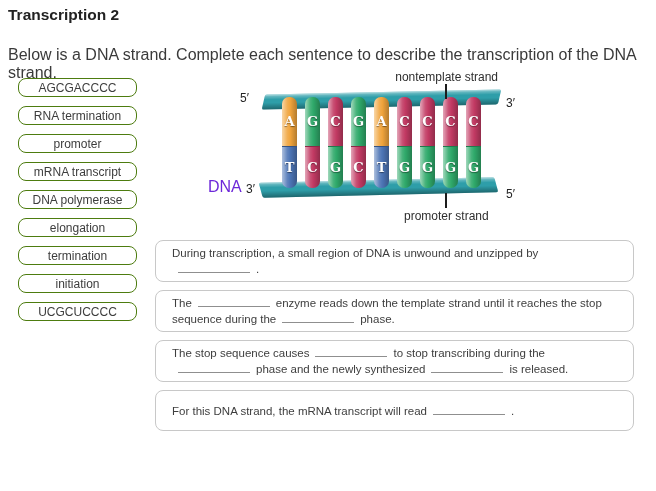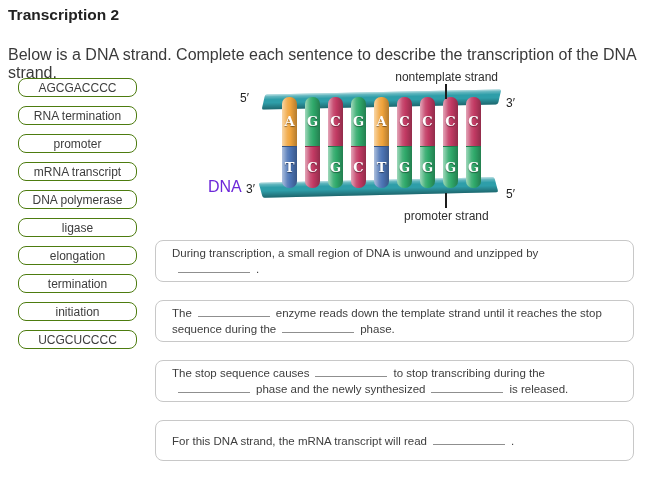--- a/index.html
+++ b/index.html
@@ -75,21 +75,21 @@
   .bottom-base { height:42px; border-radius:0 0 7px 7px; border-top:1px solid rgba(0,0,0,.28); }
   .base-letter {
     position:relative; z-index:1; color:#fff;
     font-family:"DejaVu Serif", serif; font-weight:bold; font-size:13px;
     text-shadow:0 1px 1px rgba(0,0,0,.45);
   }
 
   
   .sentences {
     position:absolute; left:155px; top:240px; width:479px;
-    display:flex; flex-direction:column; gap:18px;
+    display:flex; flex-direction:column; gap:8px;
   }
   .sentence-box {
     min-height:41px; background:#fff;
     border:1px solid #c8c8c8; border-radius:8px;
     padding:4px 16px;
     display:flex; flex-direction:column; justify-content:center;
   }
   .sentence-text { font-size:11.5px; line-height:16px; color:#3e3e3e; }
   .blank {
     display:inline-block; width:72px; height:10px;
@@ -104,21 +104,20 @@
 
   <h1 class="title">Transcription 2</h1>
   <p class="instruction">Below is a DNA strand. Complete each sentence to describe the transcription of the DNA strand.</p>
 
   <div class="word-bank">
       <div class="chip">AGCGACCCC</div>
       <div class="chip">RNA termination</div>
       <div class="chip">promoter</div>
       <div class="chip">mRNA transcript</div>
       <div class="chip">DNA polymerase</div>
-      <div class="chip">ligase</div>
       <div class="chip">elongation</div>
       <div class="chip">termination</div>
       <div class="chip">initiation</div>
       <div class="chip">UCGCUCCCC</div>
     </div>
 
   <div class="diagram">
     <span class="lbl nt-label">nontemplate strand</span>
     <span class="pointer pointer-top"></span>
 

